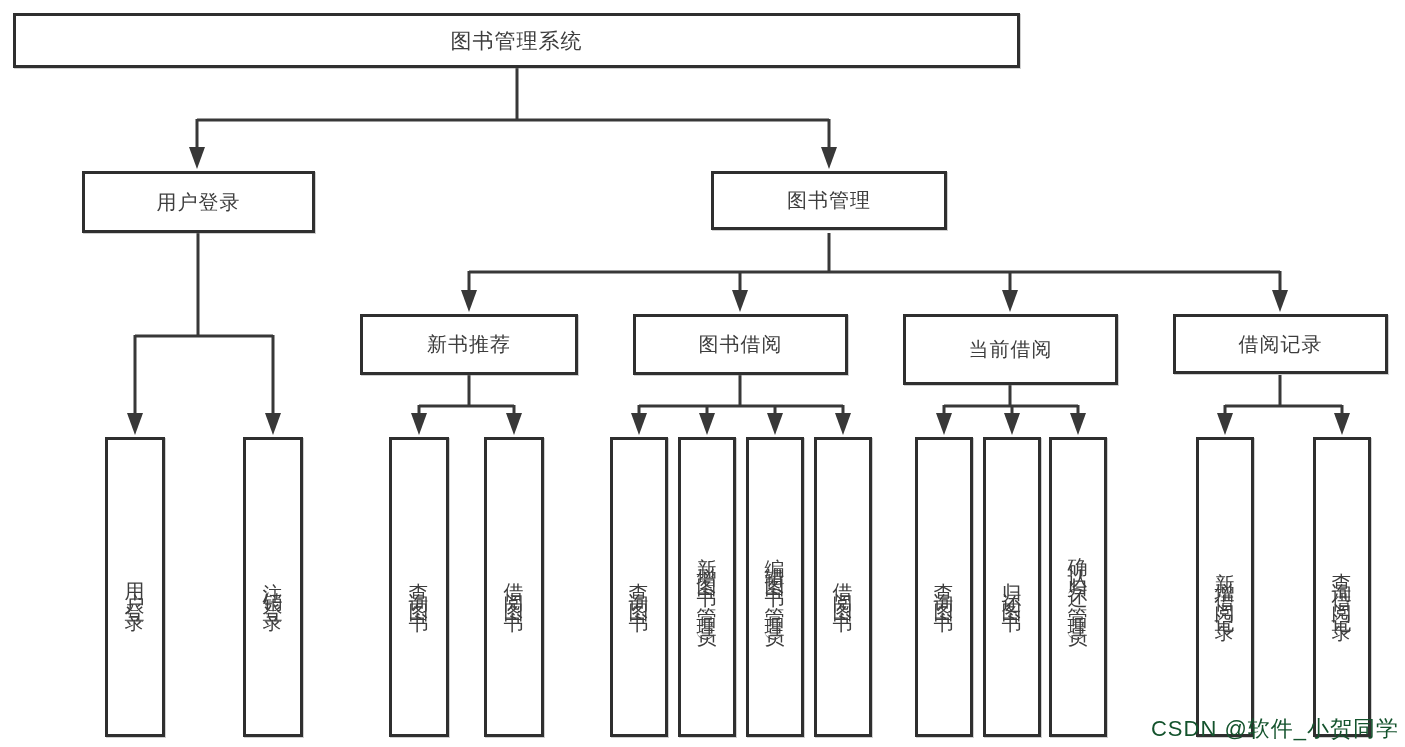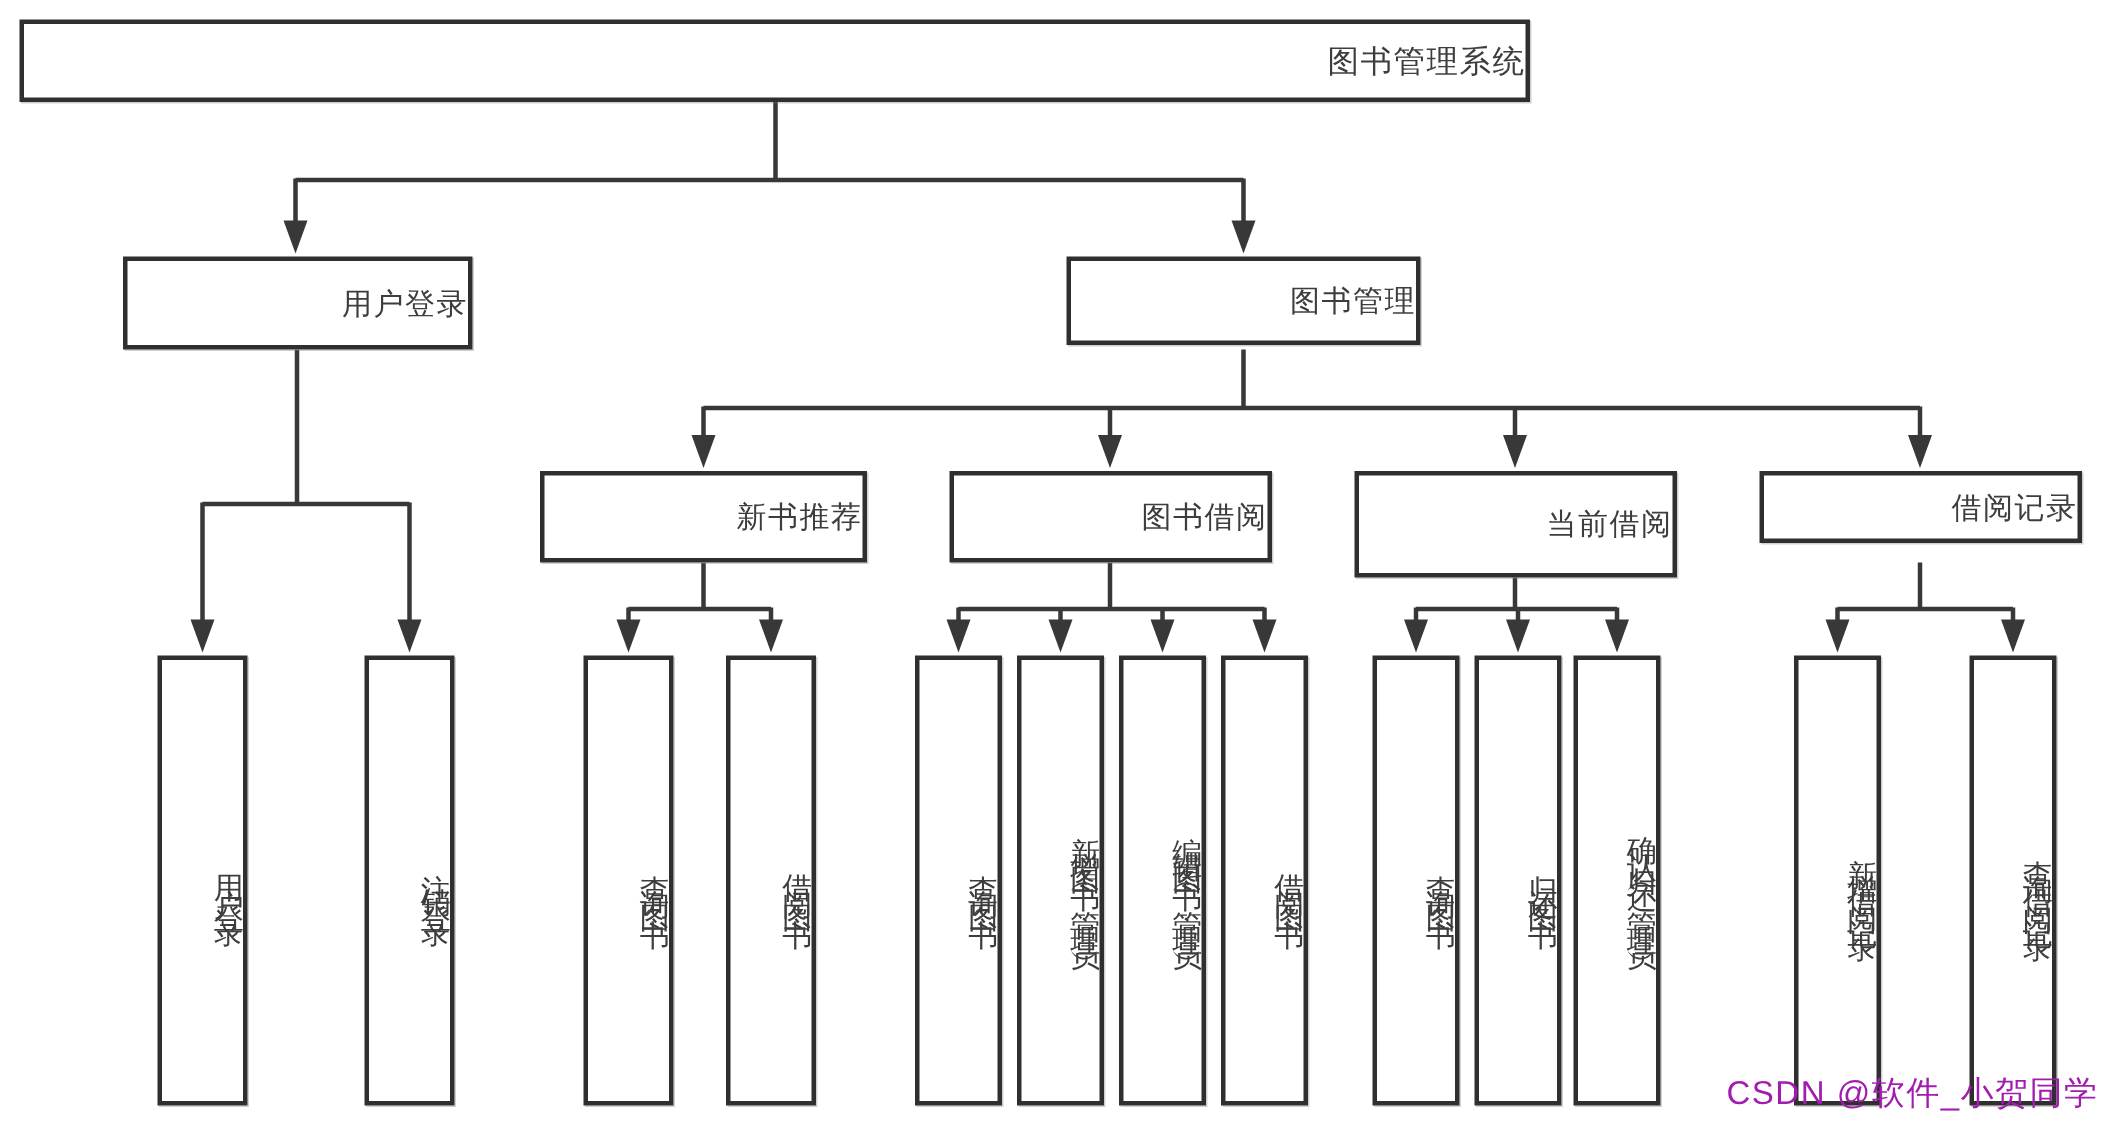--- a/index.html
+++ b/index.html
@@ -9,21 +9,21 @@
     background:#ffffff;
     font-family:"Liberation Sans",sans-serif;
     overflow:hidden;
   }
   #wires{position:absolute;left:0;top:0;width:1405px;height:747px;pointer-events:none;}
   .box{
     position:absolute;
     box-sizing:border-box;
     background:#ffffff;
     border:3px solid #2f2f2f;
-    display:flex;align-items:center;justify-content:flex-end;
+    display:flex;align-items:center;justify-content:center;
     color:#3d3d3d;
     box-shadow:1px 1px 0 rgba(120,120,120,.35);
   }
   .hlabel{font-size:20px;letter-spacing:1px;white-space:nowrap;}
   .root .hlabel{font-size:21px;}
   .vlabel{
     writing-mode:vertical-rl;
     text-orientation:mixed;
     font-size:20px;
     letter-spacing:10px;
@@ -32,41 +32,41 @@
   }
   
   #n-root{left:13px;top:13px;width:1007px;height:55px;}
   
   #n-l2a{left:82px;top:171px;width:233px;height:62px;}
   #n-l2b{left:711px;top:171px;width:236px;height:59px;}
   
   #n-l3a{left:360px;top:314px;width:218px;height:61px;}
   #n-l3b{left:633px;top:314px;width:215px;height:61px;}
   #n-l3c{left:903px;top:314px;width:215px;height:71px;}
-  #n-l3d{left:1173px;top:314px;width:215px;height:48px;}
+  #n-l3d{left:1173px;top:314px;width:215px;height:60px;}
   
   .leaf{top:437px;height:300px;width:58px;}
   #n-a1{left:105px;width:60px;}
   #n-a2{left:243px;width:60px;}
   #n-b1{left:389px;width:60px;}
   #n-b2{left:484px;width:60px;}
   #n-c1{left:610px;}
   #n-c2{left:678px;}
   #n-c3{left:746px;}
   #n-c4{left:814px;}
   #n-d1{left:915px;}
   #n-d2{left:983px;}
   #n-d3{left:1049px;}
   #n-e1{left:1196px;}
   #n-e2{left:1313px;}
   #watermark{
     position:absolute;
     right:6px;bottom:3px;
     font-size:22px;
-    color:#a21caf;
+    color:#14532d;
     letter-spacing:1px;
     white-space:nowrap;
   }
 </style>
 </head>
 <body>
 
 <div id="canvas">
 
   <svg id="wires" viewBox="0 0 1405 747" xmlns="http://www.w3.org/2000/svg">

